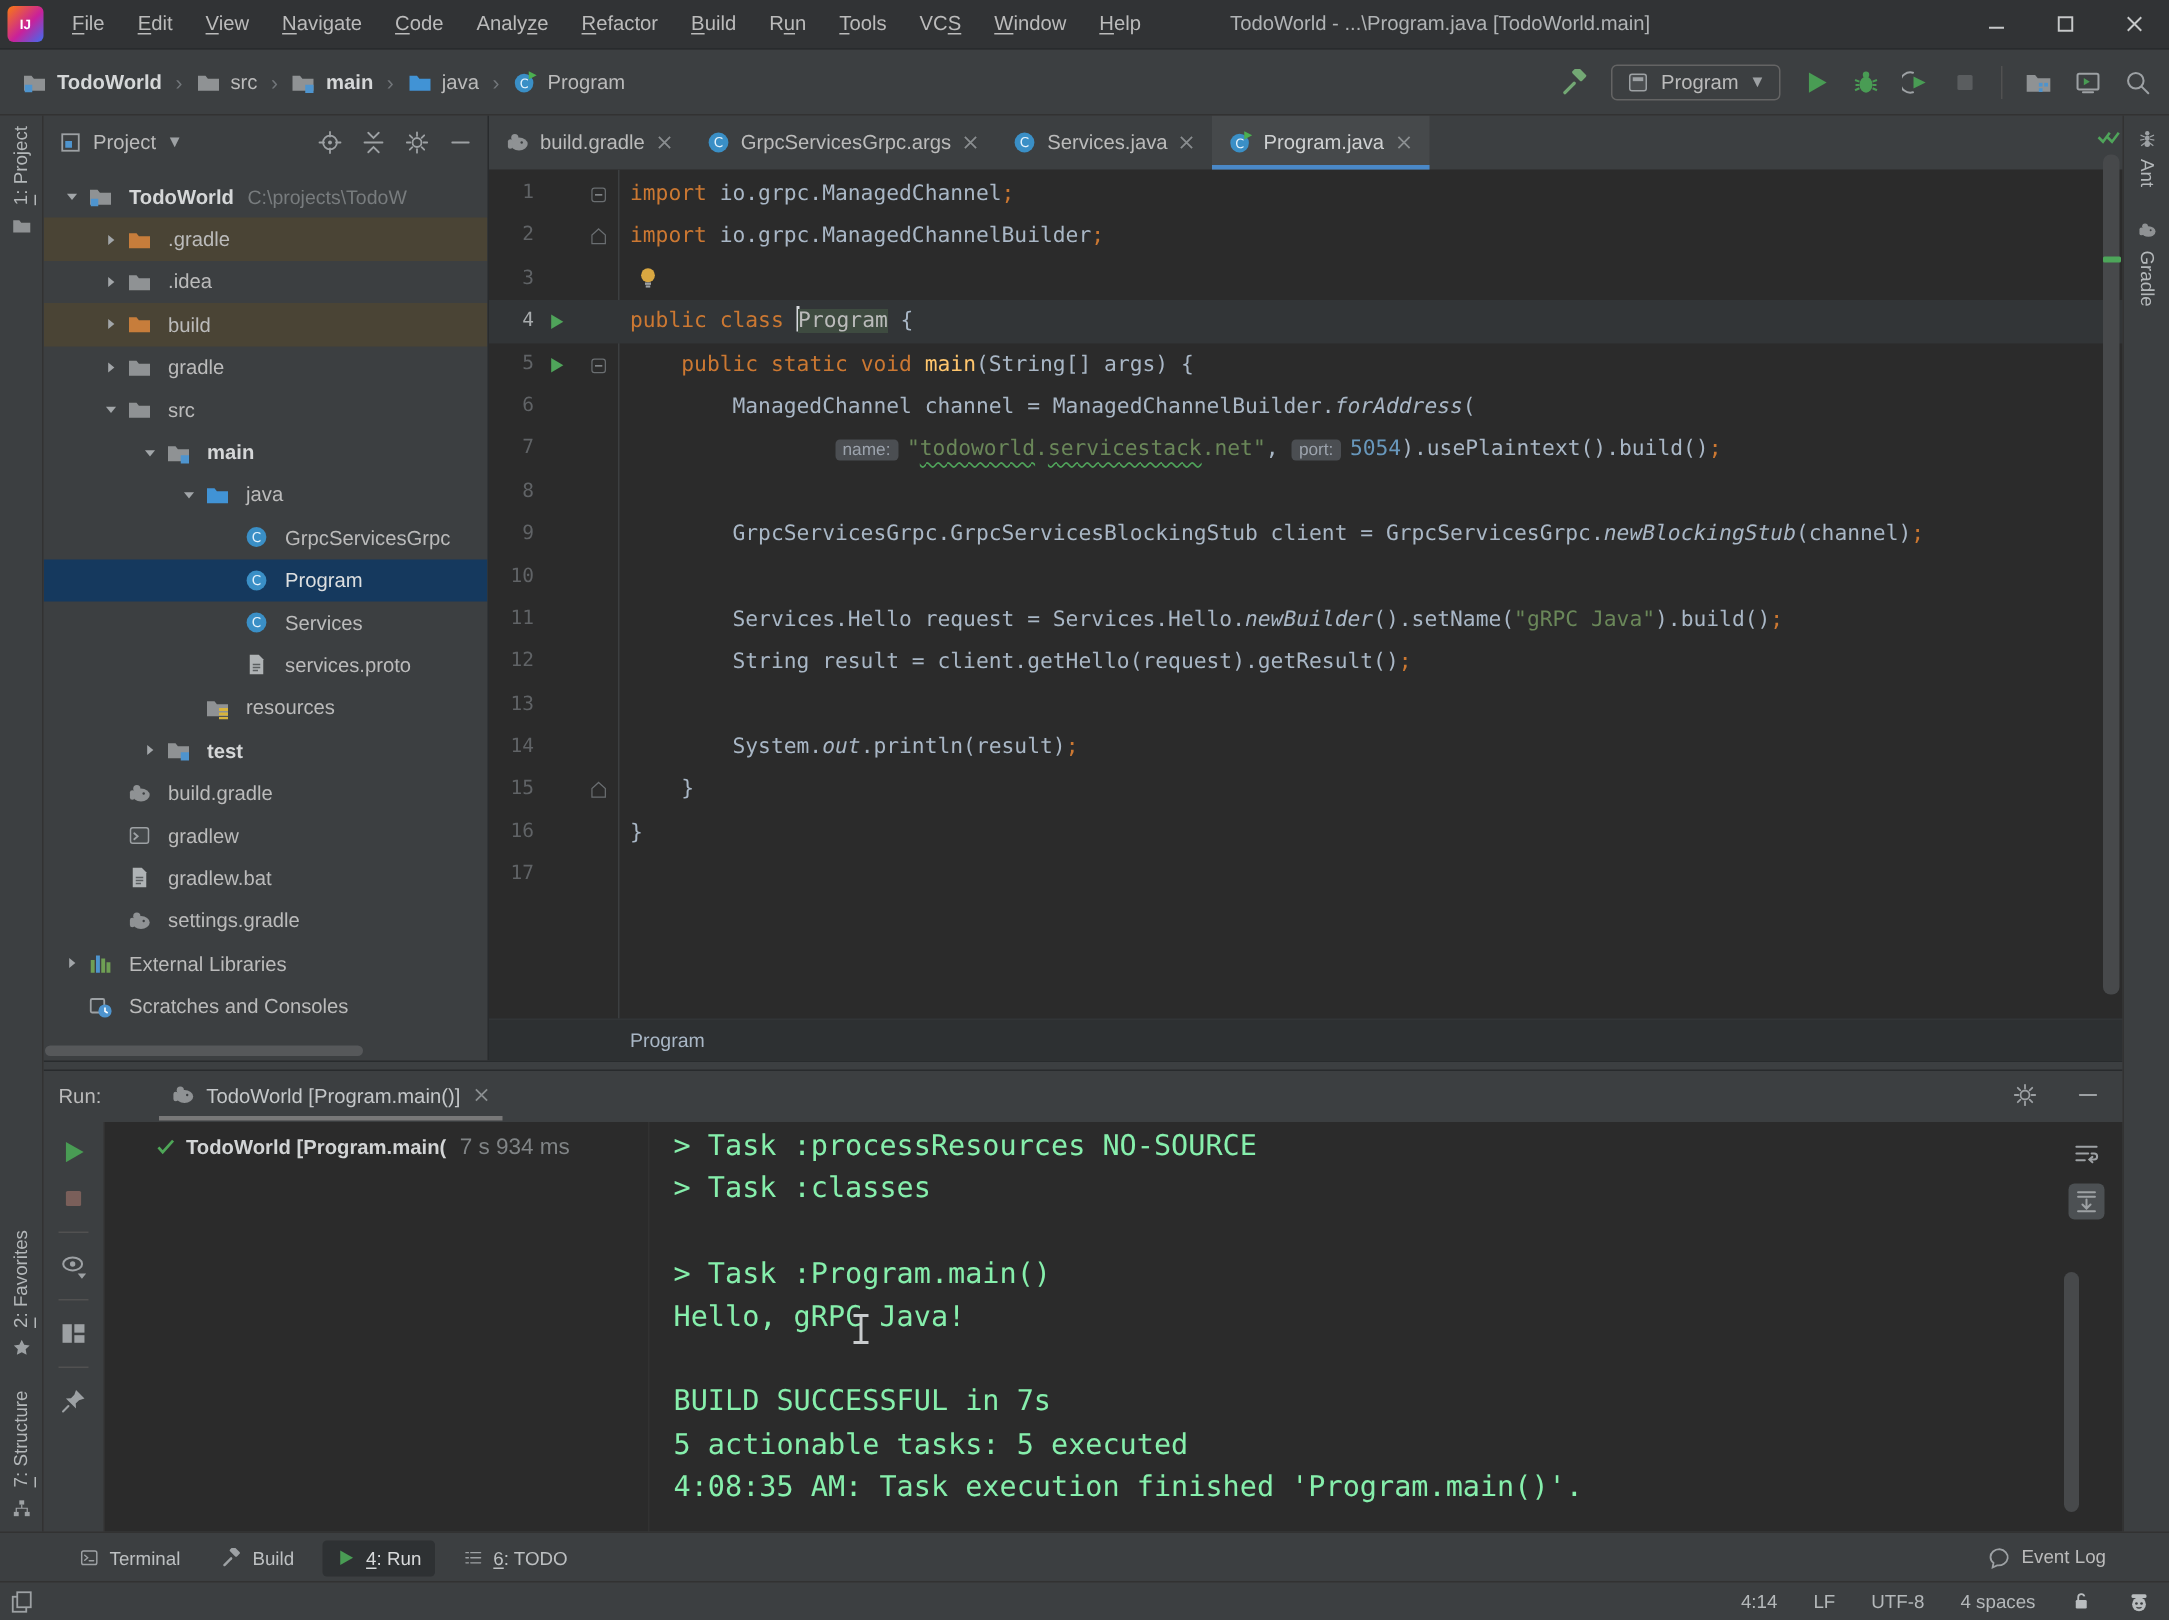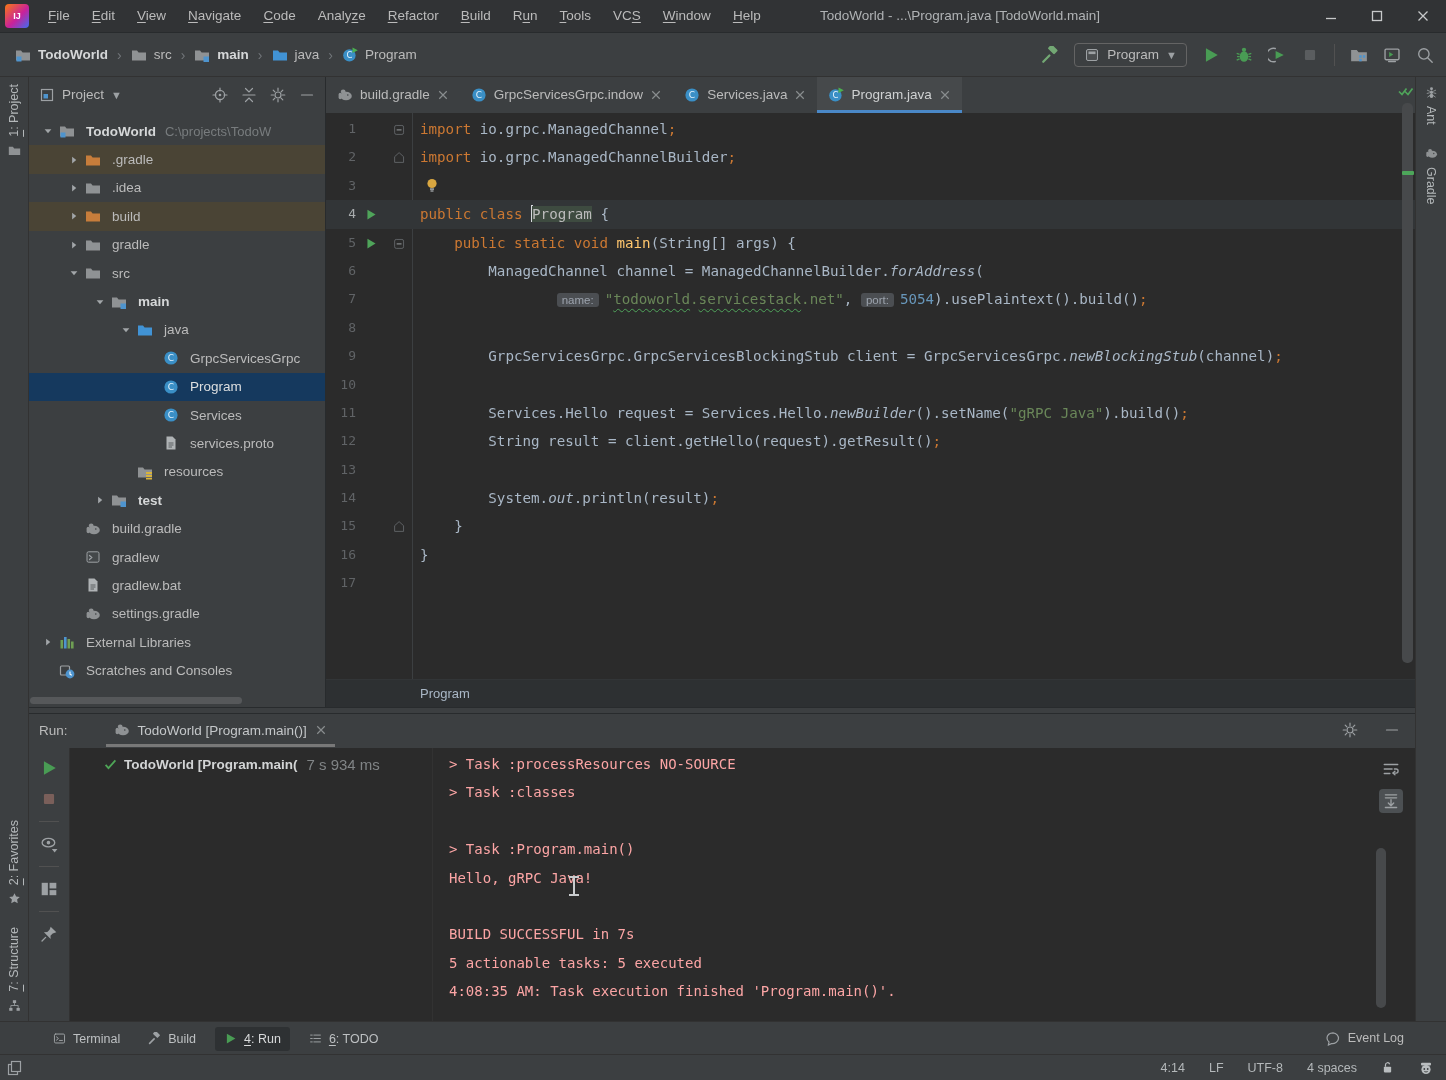--- a/index.html
+++ b/index.html
@@ -111,21 +111,21 @@
   .rp-body{position:absolute;top:36px;left:0;right:0;bottom:0;display:flex}
   .rp-tools{width:40px;border-right:1px solid #323232;display:flex;flex-direction:column;align-items:center;
             padding-top:11px;gap:13px;background:#3C3F41}
   .rp-tools .sep{width:20px;height:1px;background:#515151}
   .rp-tree{width:362px;background:#2B2B2B;border-right:1px solid #323232;position:relative;overflow:hidden}
   .rt-row{display:flex;align-items:center;gap:7px;padding:8px 0 0 34px;white-space:nowrap}
   .rt-label{font-weight:bold;color:#D2D4D5;font-size:13.5px}
   .rt-time{color:#808486;font-size:15px;margin-left:2px}
   .rp-console{flex:1;position:relative;background:#2B2B2B;overflow:hidden}
   #console{position:absolute;top:2px;left:16px;right:64px;bottom:0;
-           font-family:"DejaVu Sans Mono",monospace;font-size:14px;color:#fca5a5}
+           font-family:"DejaVu Sans Mono",monospace;font-size:19px;color:#86efac}
   .cline{height:28.4px;line-height:28.4px;white-space:pre}
   .rc-icons{position:absolute;top:12px;right:8px;width:34px;display:flex;flex-direction:column;align-items:center;gap:11px}
   .rc-active{background:#4C5053;border-radius:4px;padding:3px}
   .c-vscroll{position:absolute;right:30px;top:100px;height:160px;width:10px;background:#47494B;border-radius:5px}
   .ibeam{position:absolute;left:135px;top:128px;width:12px;height:22px}
   .ibeam::before{content:'';position:absolute;left:5px;top:2px;width:2px;height:18px;background:#C9CCCE}
   .ibeam::after{content:'';position:absolute;left:1px;top:0;width:10px;height:2px;background:#C9CCCE;
                 box-shadow:0 18px 0 #C9CCCE}
 
   
@@ -722,21 +722,21 @@
             </svg>
           </span>
         </div>
         <div class="tab">
           <span class="icon">
             <svg viewBox="0 0 16 16" width="100%" height="100%">
               <circle cx="8" cy="8" r="6.6" fill="#3A8FC6"></circle>
               <text x="8" y="11.2" font-size="9" font-family="DejaVu Sans, sans-serif" fill="#E4F2FC" text-anchor="middle">C</text>
             </svg>
           </span>
-          <span>GrpcServicesGrpc.indow</span>
+          <span>GrpcServicesGrpc.args</span>
           <span class="icon i12">
             <svg viewBox="0 0 16 16" width="100%" height="100%">
               <path d="M3 3l10 10M13 3L3 13" stroke="#898D8F" stroke-width="1.6"></path>
             </svg>
           </span>
         </div>
         <div class="tab">
           <span class="icon">
             <svg viewBox="0 0 16 16" width="100%" height="100%">
               <circle cx="8" cy="8" r="6.6" fill="#3A8FC6"></circle>

